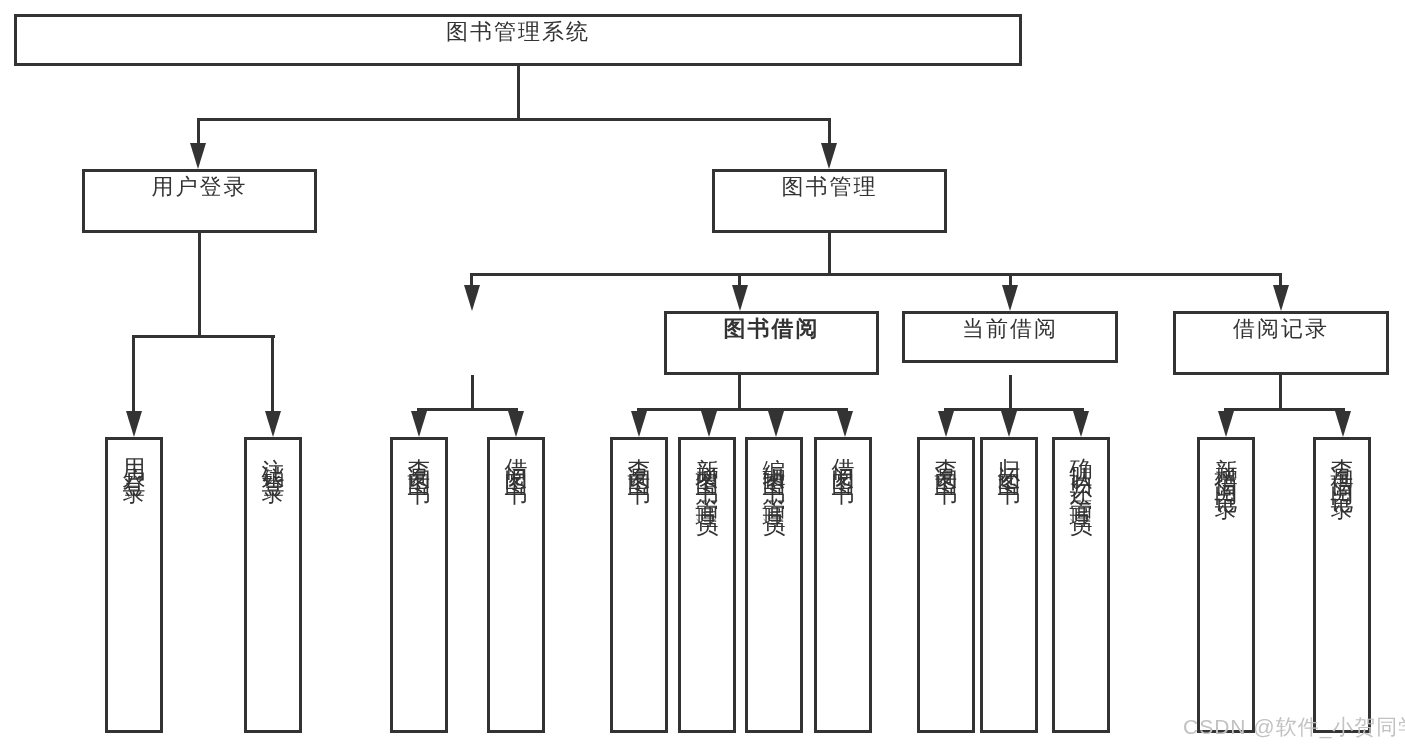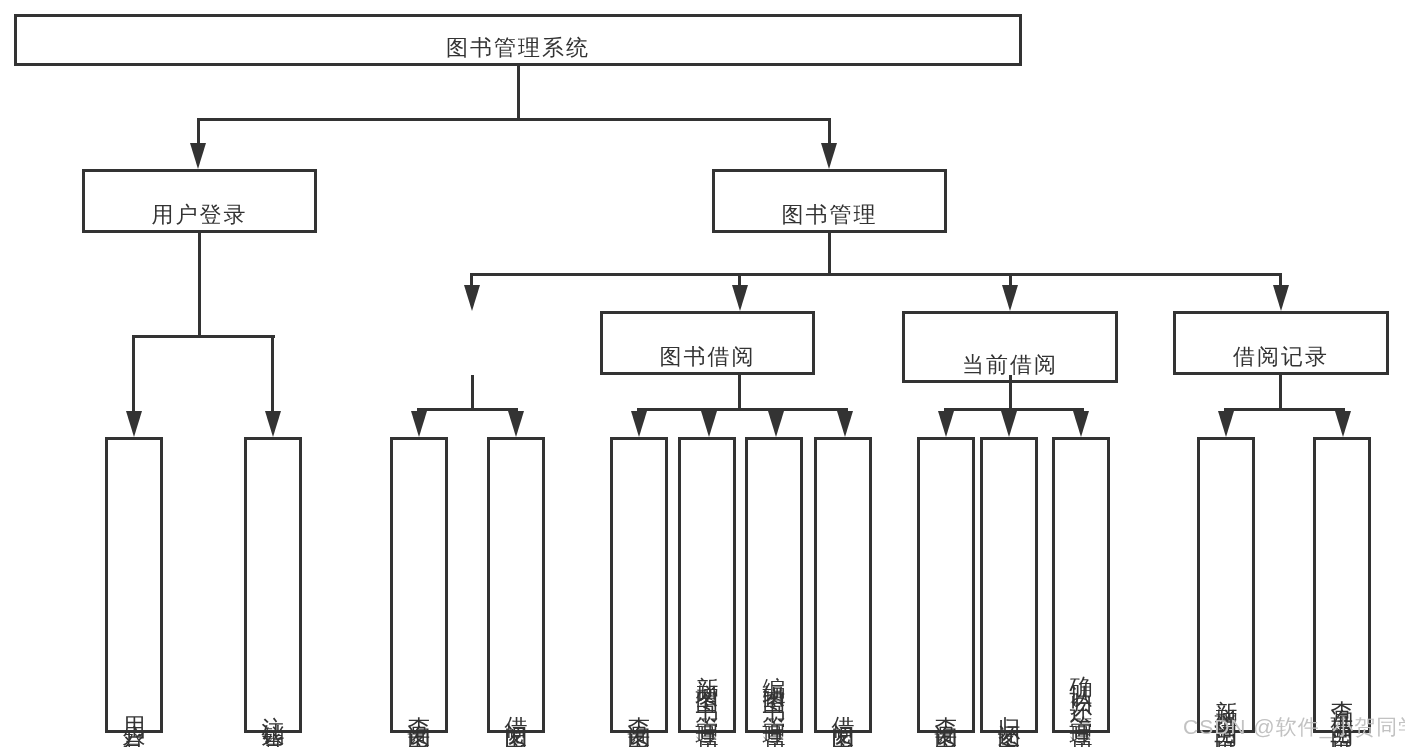--- a/index.html
+++ b/index.html
@@ -10,21 +10,21 @@
     height: 747px;
     background: #ffffff;
     overflow: hidden;
   }
   .node {
     position: absolute;
     box-sizing: border-box;
     background: #ffffff;
     border: 3px solid #333333;
     display: flex;
-    align-items: flex-end;
+    align-items: flex-start;
     justify-content: center;
     color: #333333;
     font-size: 22px;
     letter-spacing: 2px;
     text-align: center;
   }
   .node.leaf span {
     writing-mode: vertical-rl;
     text-orientation: mixed;
     font-size: 23px;
@@ -93,24 +93,24 @@
   <div class="hline" style="left:470px; top:273px; width:812px;"></div>
   <div class="vline" style="left:470px; top:273px; height:15px;"></div>
   <div class="arrow" style="left:464px; top:285px;"></div>
   <div class="vline" style="left:738px; top:273px; height:15px;"></div>
   <div class="arrow" style="left:732px; top:285px;"></div>
   <div class="vline" style="left:1009px; top:273px; height:15px;"></div>
   <div class="arrow" style="left:1002px; top:285px;"></div>
   <div class="vline" style="left:1279px; top:273px; height:15px;"></div>
   <div class="arrow" style="left:1273px; top:285px;"></div>
 
-  <div class="node" style="left:600px; top:311px; width:215px; height:64px;">
+  <div class="node" style="left:664px; top:311px; width:215px; height:64px;font-weight:bold;">
     <span>图书借阅</span>
   </div>
-  <div class="node" style="left:902px; top:311px; width:216px; height:72px;">
+  <div class="node" style="left:902px; top:311px; width:216px; height:52px;">
     <span>当前借阅</span>
   </div>
   <div class="node" style="left:1173px; top:311px; width:216px; height:64px;">
     <span>借阅记录</span>
   </div>
 
   <div class="vline" style="left:471px; top:375px; height:36px;"></div>
   <div class="hline" style="left:417px; top:408px; width:101px;"></div>
   <div class="vline" style="left:417px; top:408px; height:8px;"></div>
   <div class="arrow" style="left:411px; top:411px;"></div>

